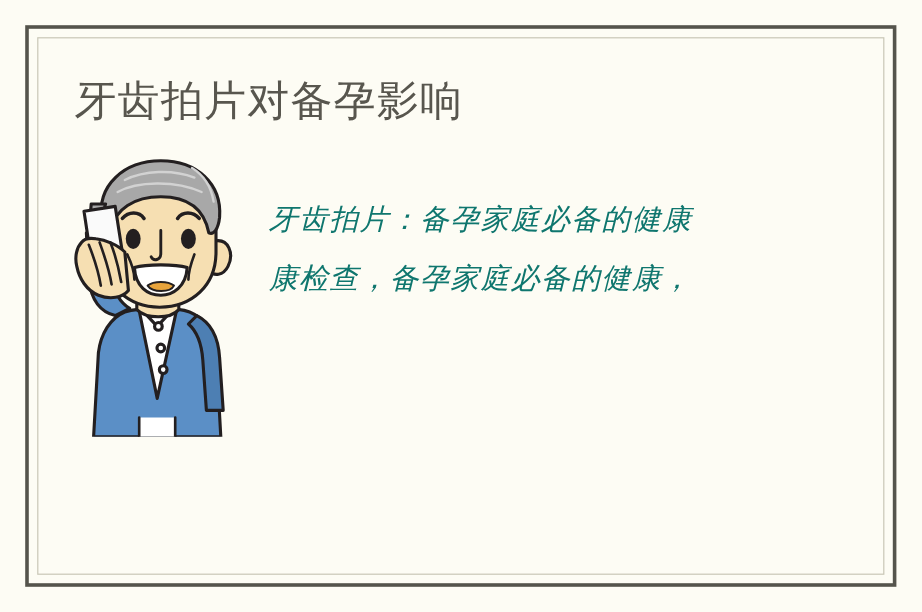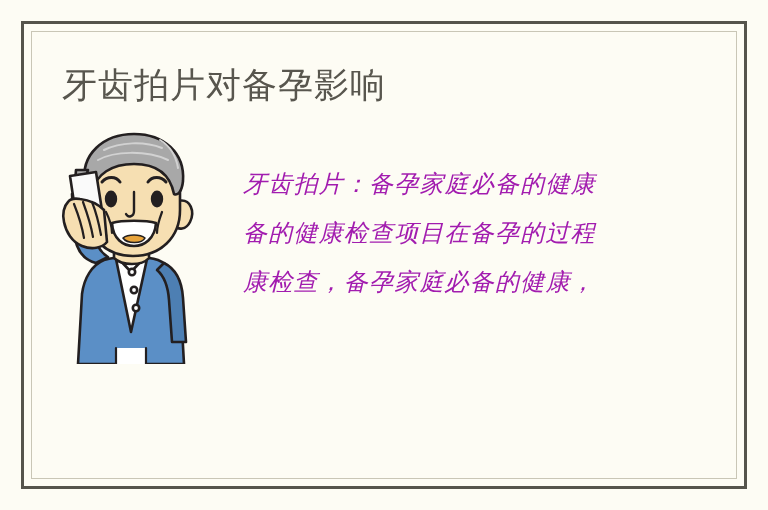--- a/index.html
+++ b/index.html
@@ -52,24 +52,24 @@
     letter-spacing: 1px;
     color: #58564e;
     font-family: "Liberation Sans", "DejaVu Sans", sans-serif;
     font-weight: 400;
     white-space: nowrap;
   }
 
   
   .body-text {
     position: absolute;
-    left: 243px;
+    left: 224px;
     top: 160px;
     width: 440px;
-    color: #a21caf;
+    color: #0f766e;
     font-family: "Liberation Serif", "DejaVu Serif", serif;
     font-size: 24px;
     line-height: 49px;
     letter-spacing: 1.2px;
     font-style: italic;
   }
   .body-text .line { white-space: nowrap; }
 
   
   .illus {
@@ -205,17 +205,16 @@
             <path d="M40 70 C 44 80, 47 92, 49 103"></path>
           </g>
         </g>
 
       </g>
     </svg>
   </div>
 
   <div class="body-text">
     <div class="line"> 牙齿拍片：备孕家庭必备的健康</div>
-    <div class="line">备的健康检查项目在备孕的过程</div>
     <div class="line">康检查，备孕家庭必备的健康，</div>
   </div>
 
 </div>
 
 </body></html>

